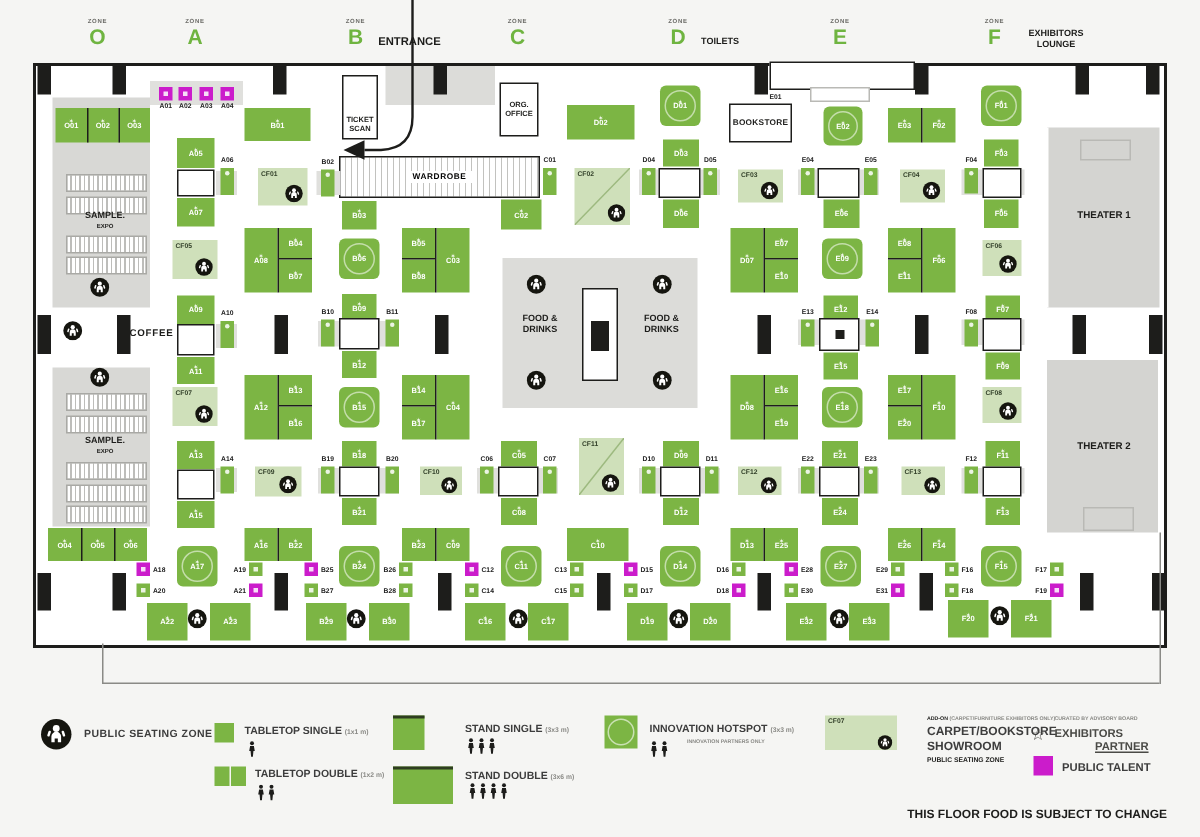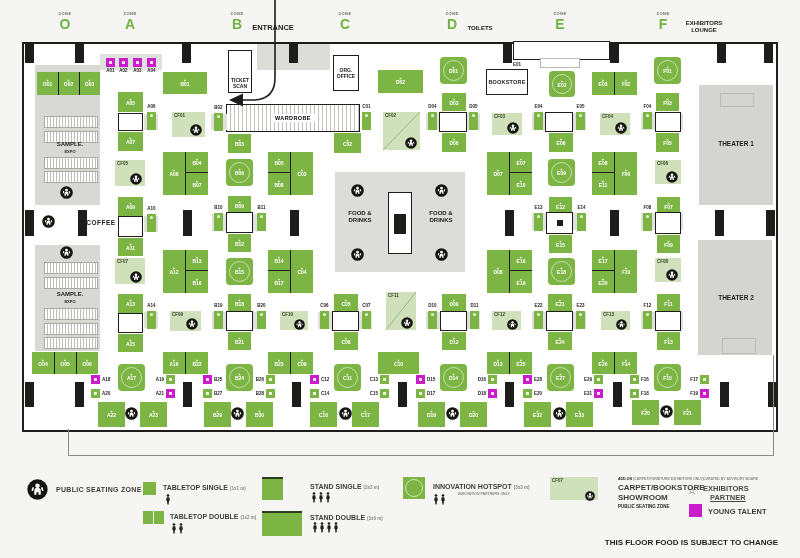--- a/index.html
+++ b/index.html
@@ -1124,19 +1124,19 @@
           </svg></span>
     </div>
     <div class="lg-note" style="left:618px;top:477px;"><span style="color:#1d1d1b;">ADD-ON</span><span> (CARPET/FURNITURE EXHIBITORS ONLY)</span></div>
     <div class="lg-label" style="left:618px;top:483px;font-size:8px;">CARPET/BOOKSTORE</div>
     <div class="lg-label" style="left:618px;top:493px;font-size:8px;">SHOWROOM</div>
     <div class="lg-label" style="left:618px;top:504px;font-size:4.5px;color:#1d1d1b;">PUBLIC SEATING ZONE</div>
 
     <div class="lg-note" style="left:703px;top:477px;">CURATED BY ADVISORY BOARD</div>
     <span class="lg-star" style="left:687px;top:485px;">☆</span>
     <div class="lg-label" style="left:703px;top:484px;font-size:7.5px;color:#4a4a46;">EXHIBITORS</div>
-    <div class="lg-label" style="left:710px;top:493px;font-size:7.5px;color:#4a4a46;text-decoration:underline;">PARTNER</div>
+    <div class="lg-label" style="left:730px;top:493px;font-size:7.5px;color:#4a4a46;text-decoration:underline;">PARTNER</div>
     <div class="abs" style="left:689px;top:504px;width:13px;height:13px;background:#cb1ccb;"></div>
-    <div class="lg-label" style="left:708px;top:507px;font-size:7.5px;">YOUNG TALENT</div>
+    <div class="lg-label" style="left:708px;top:507px;font-size:7.5px;">PUBLIC TALENT</div>
 
     <div class="footer" style="left:460px;top:538px;width:318px;">THIS FLOOR FOOD IS SUBJECT TO CHANGE</div>
   </div>
 </div>
 
 </body></html>

